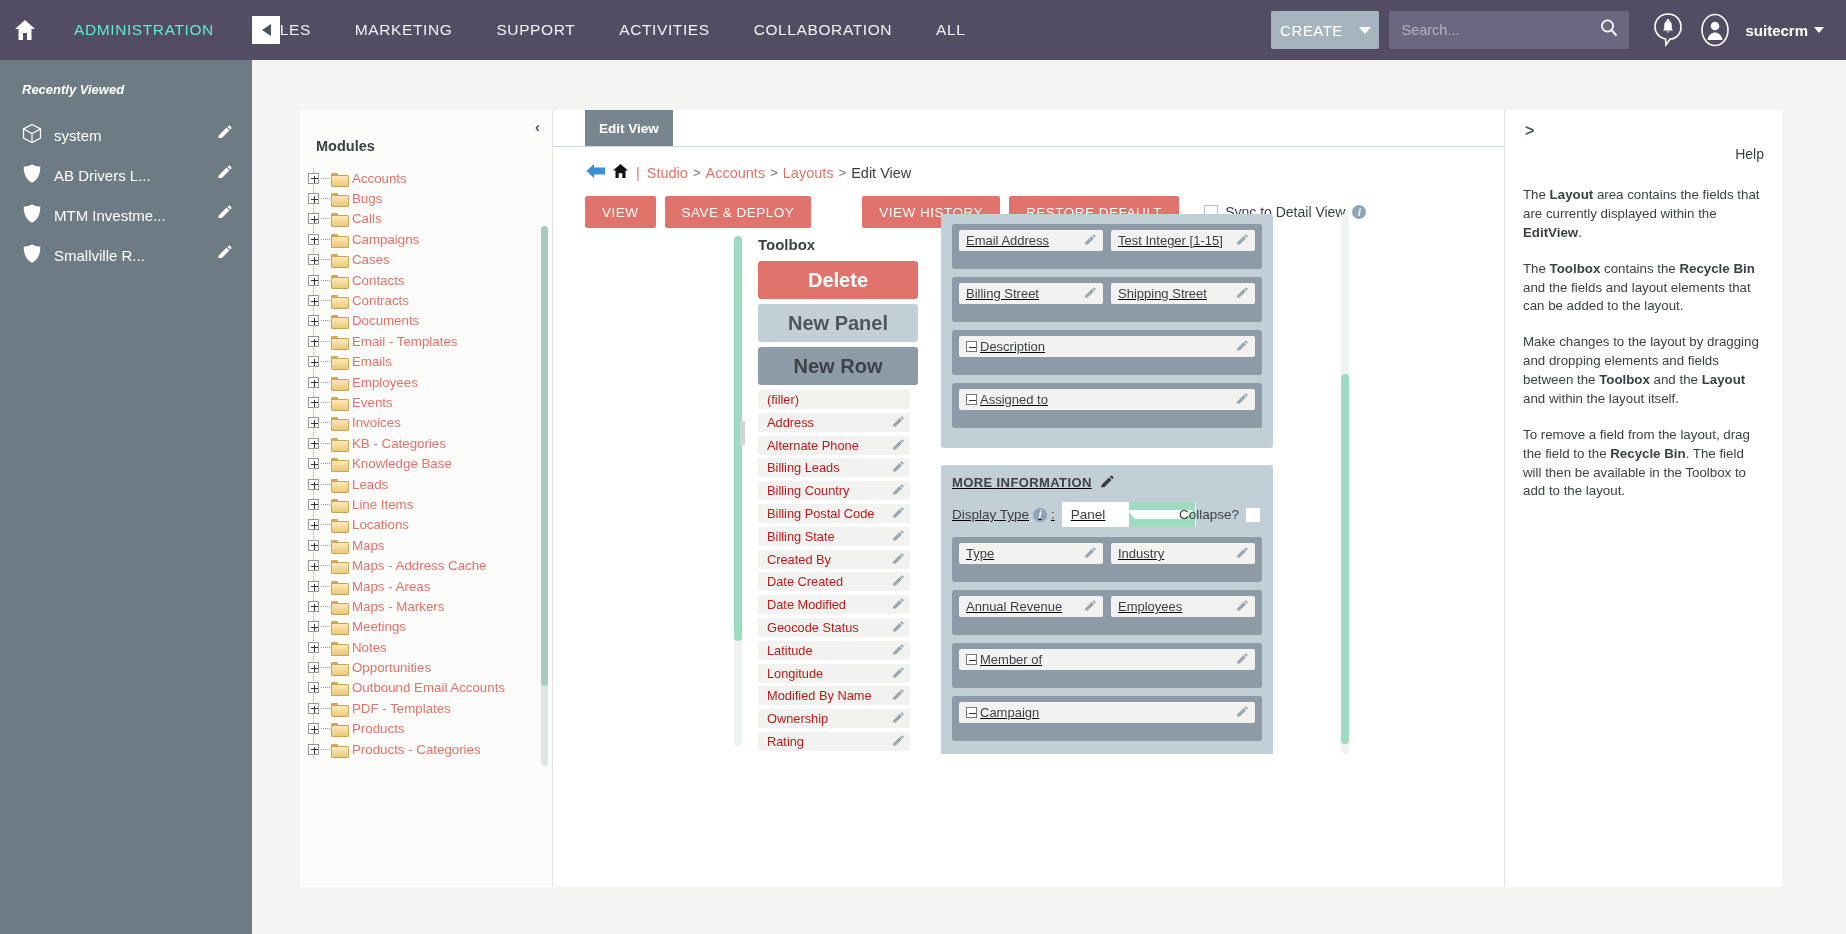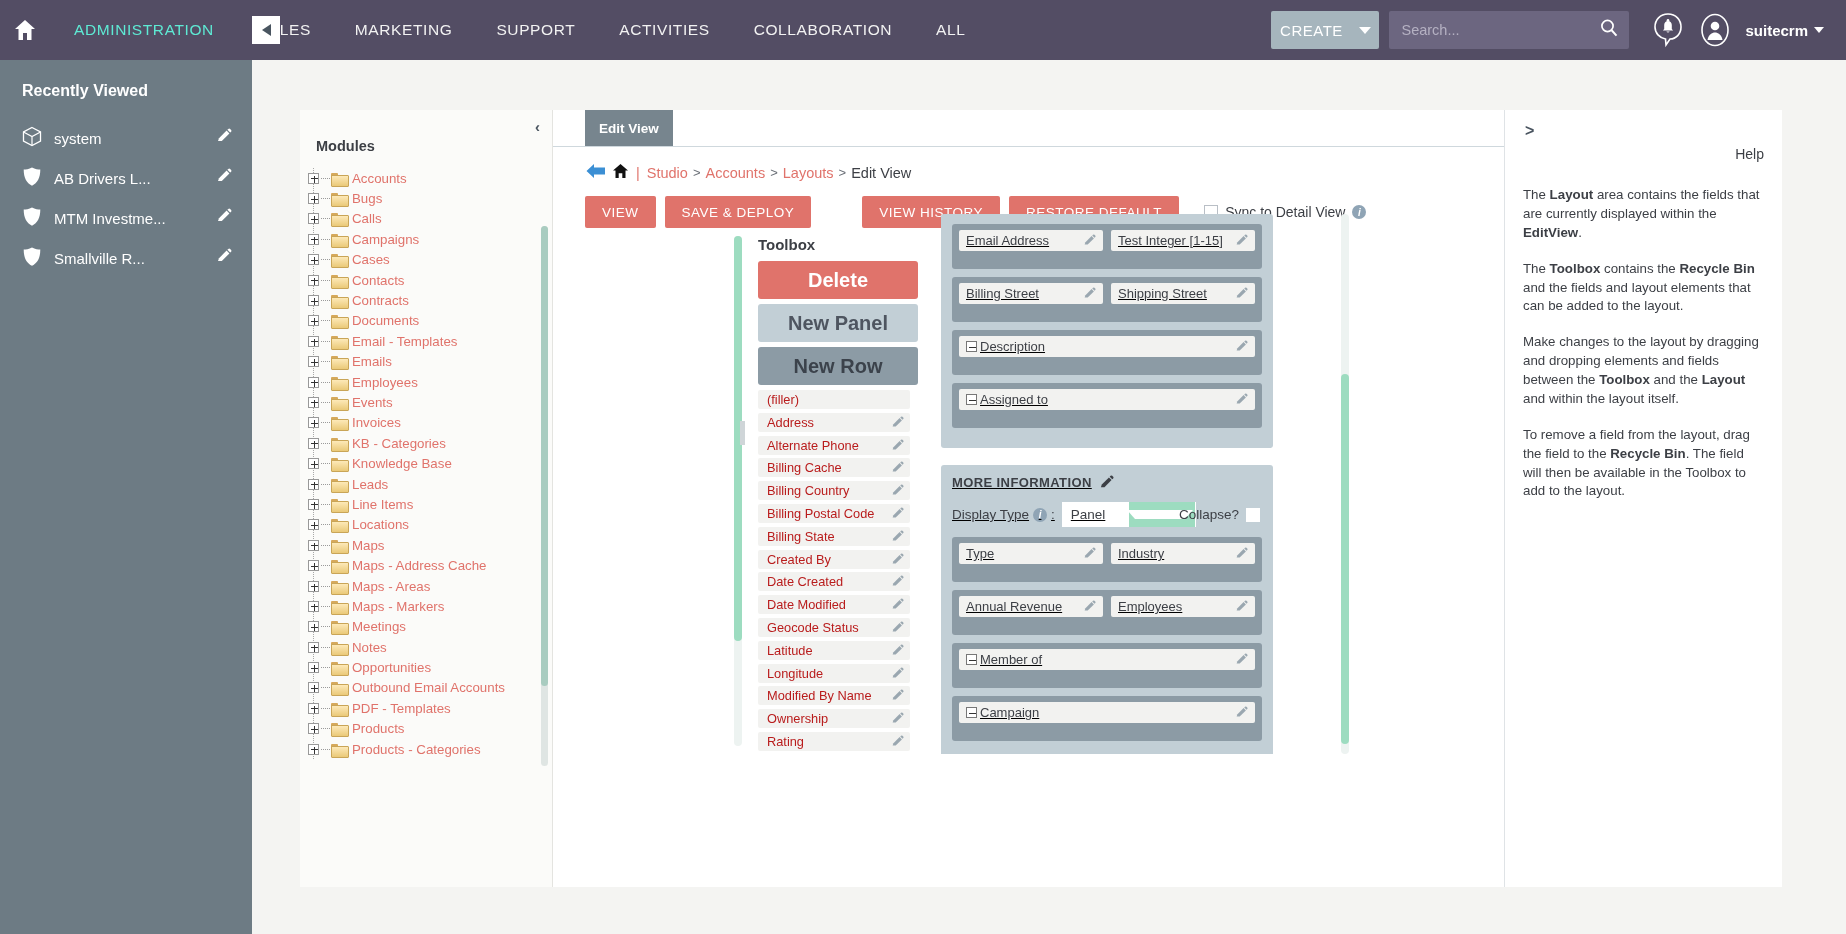--- a/index.html
+++ b/index.html
@@ -53,22 +53,23 @@
     width:0;height:0;border-left:6px solid transparent;border-right:6px solid transparent;
     border-top:7px solid #ffffff;
   }
 
   
   .leftbar {
     position: absolute; left: 0; top: 60px; width: 252px; height: 874px;
     background: #6d7b84;
   }
   .rv-title {
-    color: #ffffff; font-size: 16px; font-weight: bold;
+    color: #ffffff; font-size: 13px; font-weight: bold;
     padding: 22px 0 0 22px;
+    font-style: italic;
   }
   .rv-list { margin-top: 18px; }
   .rv-item {
     display: flex; align-items: center; height: 40px; padding: 0 20px 0 22px;
     cursor: pointer;
   }
   .rv-label { color: #ffffff; font-size: 15px; flex: 1; margin-left: 12px; }
   .collapse-tab {
     position: absolute; left: 252px; top: 16px; width: 28px; height: 28px;
     background: #ffffff; display: flex; align-items: center; justify-content: center;
@@ -659,21 +660,21 @@
               </svg></span>
           </div>
         <div class="tb-field">
             <span>Alternate Phone</span>
             <span class="pencil"><svg width="13" height="13" viewBox="0 0 16 16">
                 <path d="M2 13 L3 10.2 L10.6 2.6 L13.4 5.4 L5.8 13 Z" fill="#9aa7b0"></path>
                 <path d="M11.4 1.8 L14.2 4.6 L15.1 3.7 A1.3 1.3 0 0 0 15.1 1.9 L14.1 0.9 A1.3 1.3 0 0 0 12.3 0.9 Z" fill="#9aa7b0"></path>
               </svg></span>
           </div>
         <div class="tb-field">
-            <span>Billing Cache</span>
+            <span>Billing Leads</span>
             <span class="pencil"><svg width="13" height="13" viewBox="0 0 16 16">
                 <path d="M2 13 L3 10.2 L10.6 2.6 L13.4 5.4 L5.8 13 Z" fill="#9aa7b0"></path>
                 <path d="M11.4 1.8 L14.2 4.6 L15.1 3.7 A1.3 1.3 0 0 0 15.1 1.9 L14.1 0.9 A1.3 1.3 0 0 0 12.3 0.9 Z" fill="#9aa7b0"></path>
               </svg></span>
           </div>
         <div class="tb-field">
             <span>Billing Country</span>
             <span class="pencil"><svg width="13" height="13" viewBox="0 0 16 16">
                 <path d="M2 13 L3 10.2 L10.6 2.6 L13.4 5.4 L5.8 13 Z" fill="#9aa7b0"></path>
                 <path d="M11.4 1.8 L14.2 4.6 L15.1 3.7 A1.3 1.3 0 0 0 15.1 1.9 L14.1 0.9 A1.3 1.3 0 0 0 12.3 0.9 Z" fill="#9aa7b0"></path>

